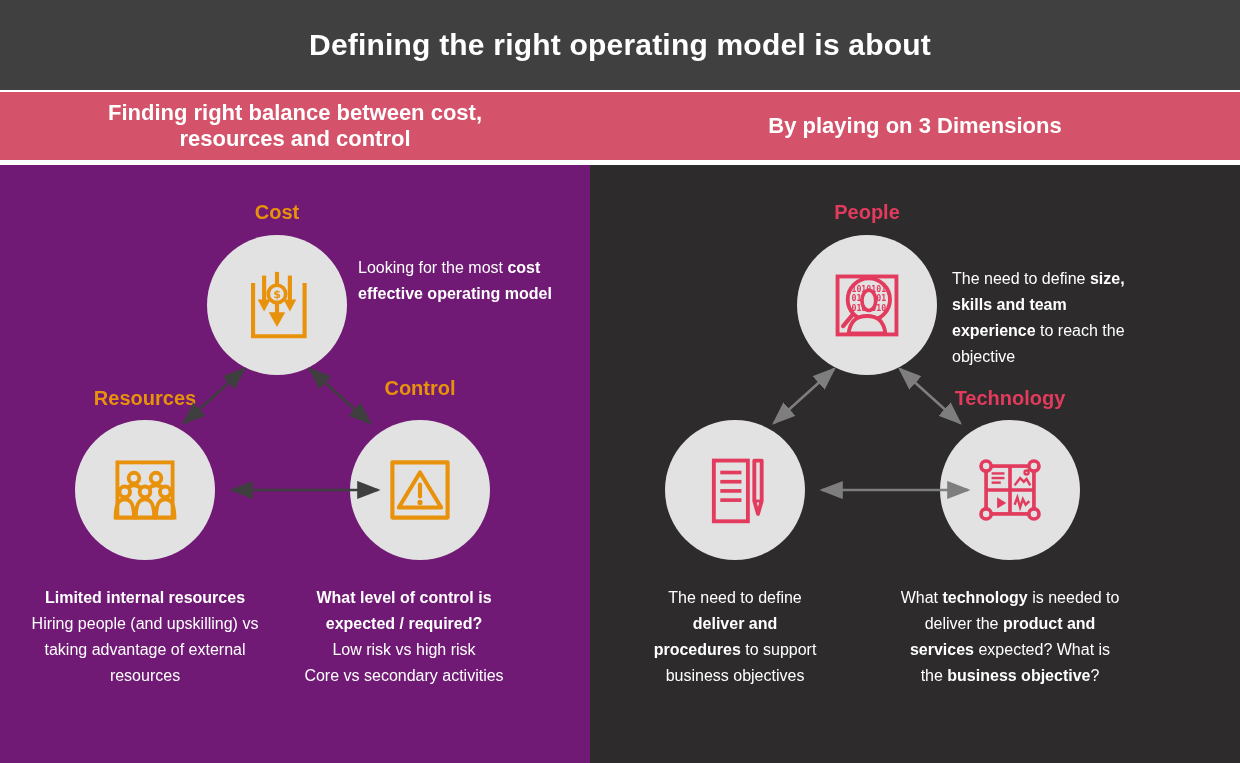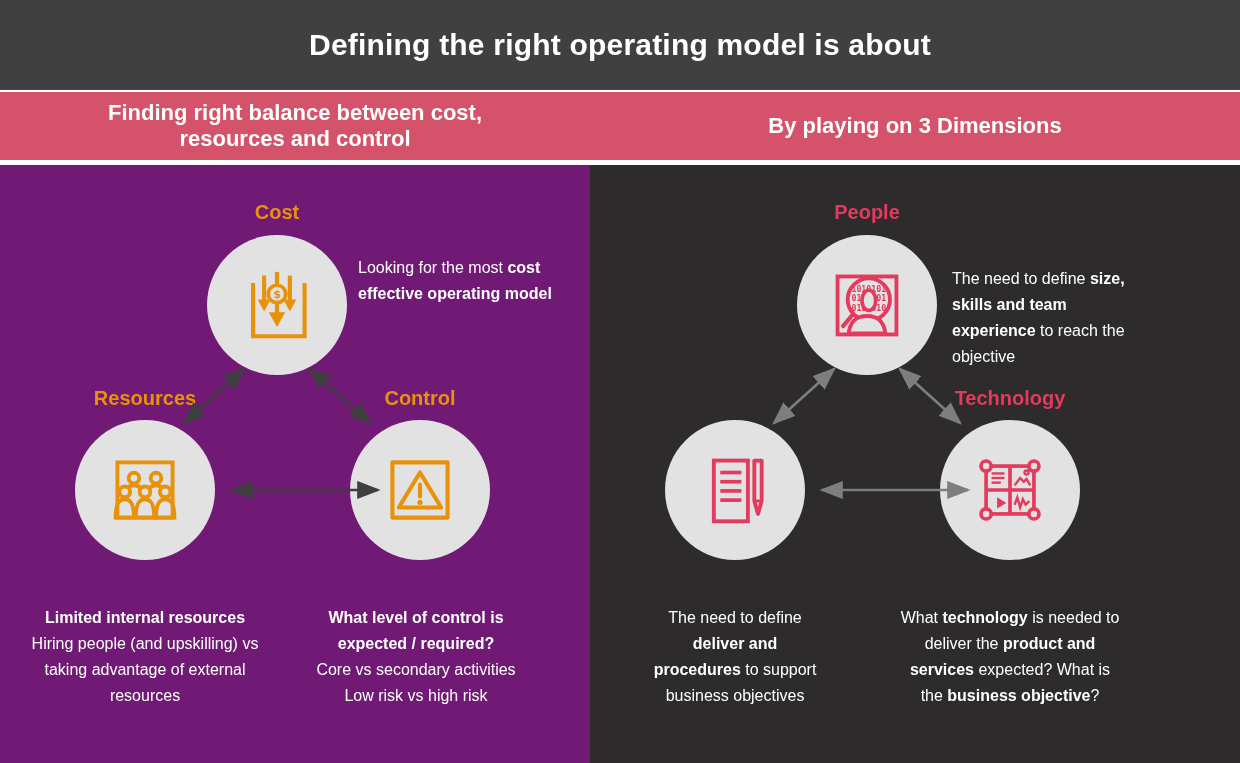--- a/index.html
+++ b/index.html
@@ -23,21 +23,21 @@
 
   .node-label { position:absolute; font-weight:bold; font-size:20px; text-align:center; width:180px; }
   .left-body  .node-label { color:#e8920c; }
   .right-body .node-label { color:#e23b5e; }
 
   .circle { position:absolute; width:140px; height:140px; border-radius:50%; background:#e3e2e2;
             display:flex; align-items:center; justify-content:center; }
   .circle svg { display:block; }
 
   .desc { position:absolute; color:#ffffff; font-size:16px; line-height:26px; }
-  .desc.center { text-align:center;margin-top:20px; }
+  .desc.center { text-align:center; }
   .b { font-weight:bold; }
   .block { display:block; }
 
   .arrow-svg { position:absolute; overflow:visible; }
   .defs-holder { position:absolute; width:0; height:0; }
 </style>
 </head>
 <body>
 
 <svg class="defs-holder" aria-hidden="true">
@@ -95,21 +95,21 @@
             <path d="M40,80 C40,64 44,60 50,60 C56,60 60,64 60,80 Z" fill="#e3e2e2"></path>
             <path d="M62,80 C62,64 66,60 72,60 C78,60 82,64 82,80 Z" fill="#e3e2e2"></path>
             <circle cx="28" cy="52" r="5.8" fill="#e3e2e2"></circle>
             <circle cx="50" cy="52" r="5.8" fill="#e3e2e2"></circle>
             <circle cx="72" cy="52" r="5.8" fill="#e3e2e2"></circle>
             <rect x="20" y="20" width="60" height="60" fill="none"></rect>
           </g>
         </svg>
       </div>
 
-      <div class="node-label" style="left:330px; top:222px;">Control</div>
+      <div class="node-label" style="left:330px; top:212px;">Control</div>
       <div class="circle" style="left:350px; top:255px;">
         <svg width="92" height="92" viewBox="0 0 100 100">
           <g stroke="#e8920c" fill="none" stroke-width="4.5" stroke-linejoin="round" stroke-linecap="round">
             <rect x="20" y="20" width="60" height="60"></rect>
             <path d="M50,31 L73,69 L27,69 Z"></path>
             <line x1="50" y1="44" x2="50" y2="57"></line>
           </g>
           <circle cx="50" cy="63.5" r="2.8" fill="#e8920c"></circle>
         </svg>
       </div>
@@ -122,24 +122,24 @@
       </svg>
       <svg class="arrow-svg" style="left:222px; top:313px;" width="166" height="24">
         <line x1="10" y1="12" x2="156" y2="12" stroke="#3f3f3f" stroke-width="2.6" marker-start="url(#ah-dark)" marker-end="url(#ah-dark)"></line>
       </svg>
 
       <div class="desc center" style="left:27px; top:420px; width:236px;">
         <span class="b block">Limited internal resources</span>
         <span>Hiring people (and upskilling) vs taking advantage of external resources</span>
       </div>
 
-      <div class="desc center" style="left:308px; top:420px; width:216px;text-align:center;">
+      <div class="desc center" style="left:296px; top:420px; width:216px;text-align:center;">
         <span class="b block">What level of control is expected / required?</span>
+        <span class="block">Low risk vs high risk</span>
         <span class="block">Core vs secondary activities</span>
-        <span class="block">Low risk vs high risk</span>
       </div>
 
     </div>
   </div>
 
   <div class="panel right-col">
     <div class="panel-header">
       <div class="hdr-text">By playing on 3 Dimensions</div>
     </div>
     <div class="panel-body right-body">

